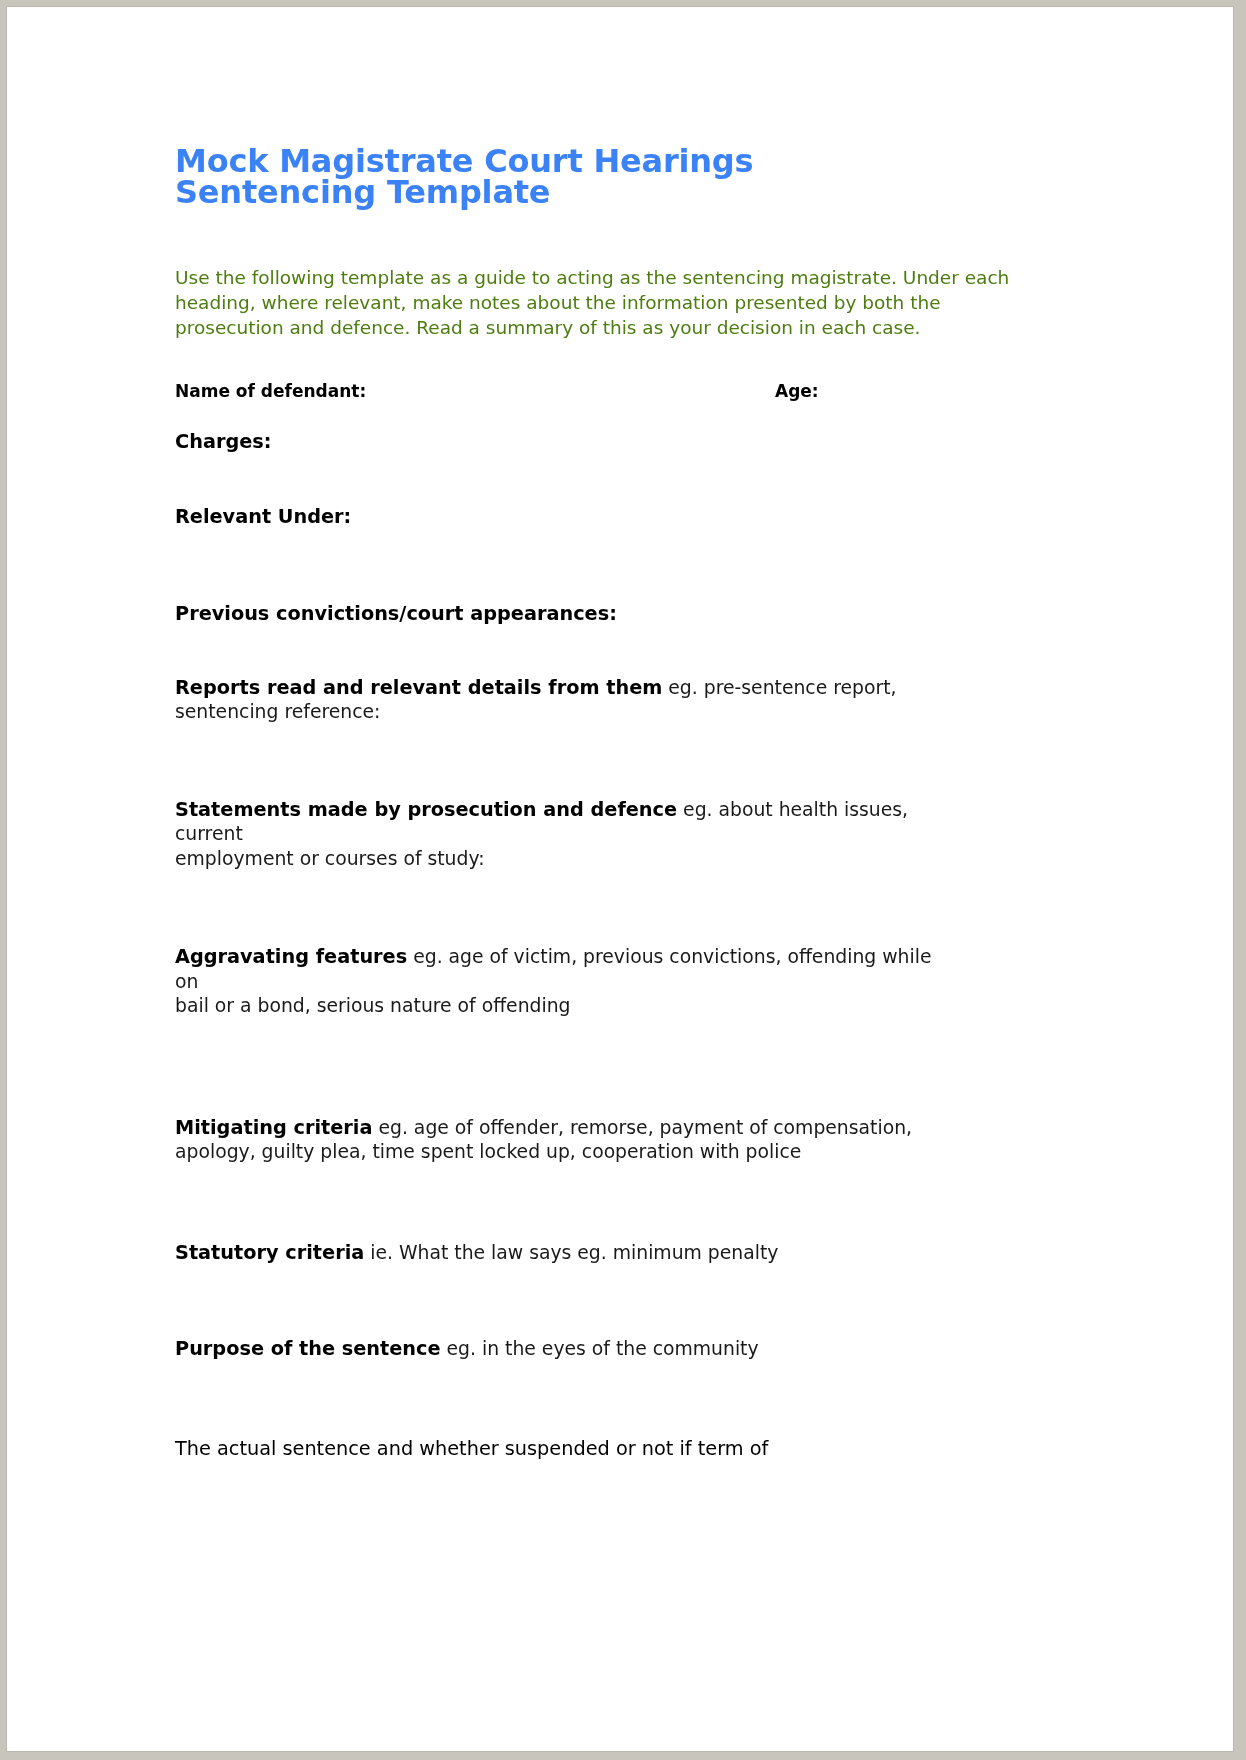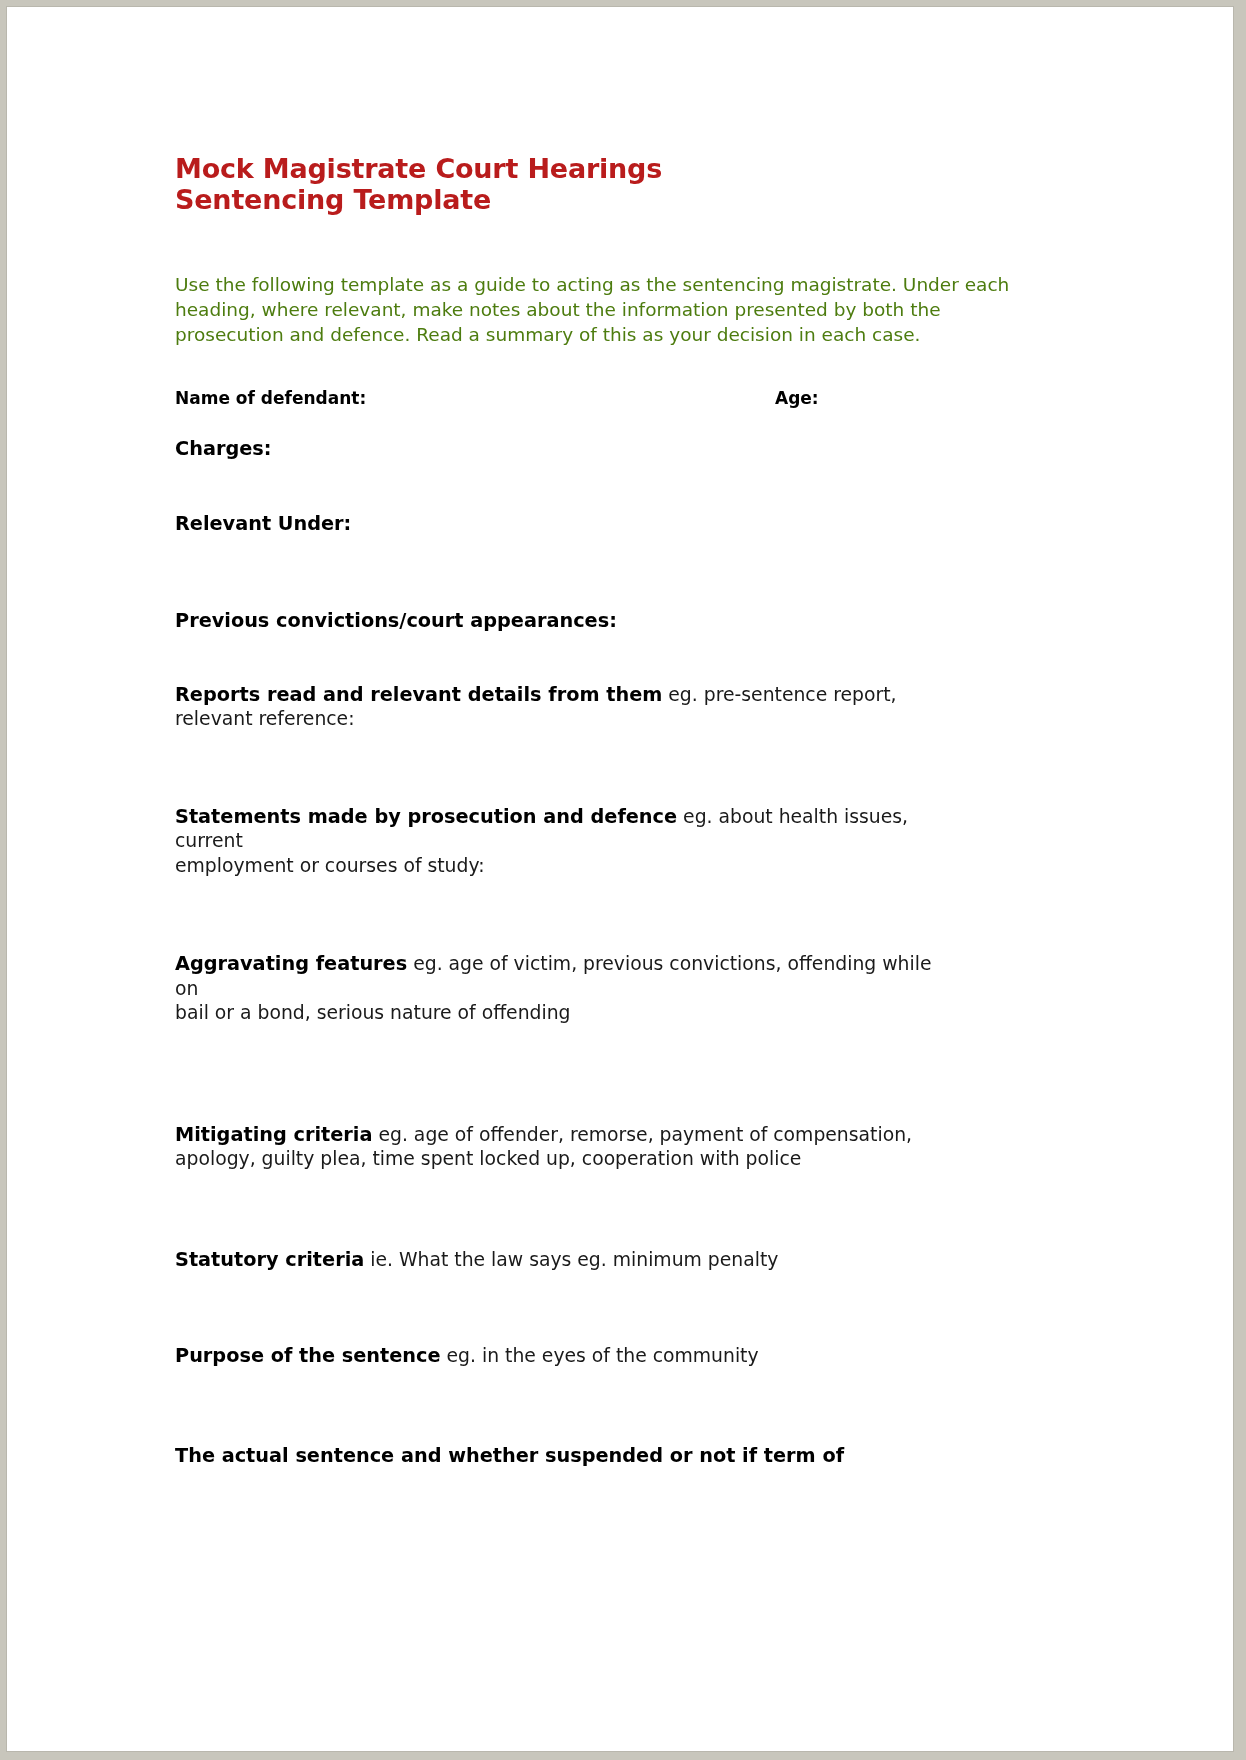--- a/index.html
+++ b/index.html
@@ -25,26 +25,26 @@
     box-sizing: border-box;
     overflow: hidden;
   }
   .content {
     position: absolute;
     left: 168px;
     top: 131px;
     width: 790px;
   }
   .doc-title {
-    font-size: 27px;
+    font-size: 32px;
     font-weight: bold;
     line-height: 31px;
-    color: #b91c1c;
+    color: #3b82f6;
     letter-spacing: -0.2px;
-    margin: 15px 0 0 0;
+    margin: 8px 0 0 0;
   }
   .doc-title .line {
     display: block;
     white-space: nowrap;
   }
   .intro {
     font-size: 18.5px;
     line-height: 25px;
     color: #4d7c0f;
     margin-top: 57px;
@@ -92,21 +92,21 @@
   .s-prev { margin-top: 73px; }
   .s-reports { margin-top: 49px; }
   .s-statements { margin-top: 73px; }
   .s-aggravating { margin-top: 74px; }
   .s-mitigating { margin-top: 97px; }
   .s-statutory { margin-top: 76px; }
   .s-purpose { margin-top: 72px; }
   .s-actual { margin-top: 74px; }
 
   .bold-block {
-    font-weight: bold;
+    font-weight: normal;
     color: #000;
     font-size: 19.3px;
     line-height: 26px;
     width: 700px;
   }
   .bold-block .ln { display: block; }
 </style>
 </head>
 <body>
 
@@ -136,21 +136,21 @@
     <div class="section s-facts">
       <b>Relevant Under:</b>
     </div>
 
     <div class="section s-prev">
       <b>Previous convictions/court appearances:</b>
     </div>
 
     <div class="section s-reports">
       <span class="ln"><b>Reports read and relevant details from them</b><span> eg. pre-sentence report,</span></span>
-      <span class="ln">relevant reference:</span>
+      <span class="ln">sentencing reference:</span>
     </div>
 
     <div class="section s-statements">
       <span class="ln"><b>Statements made by prosecution and defence</b><span> eg. about health issues, current</span></span>
       <span class="ln">employment or courses of study:</span>
     </div>
 
     <div class="section s-aggravating">
       <span class="ln"><b>Aggravating features</b><span> eg. age of victim, previous convictions, offending while on</span></span>
       <span class="ln">bail or a bond, serious nature of offending</span>

